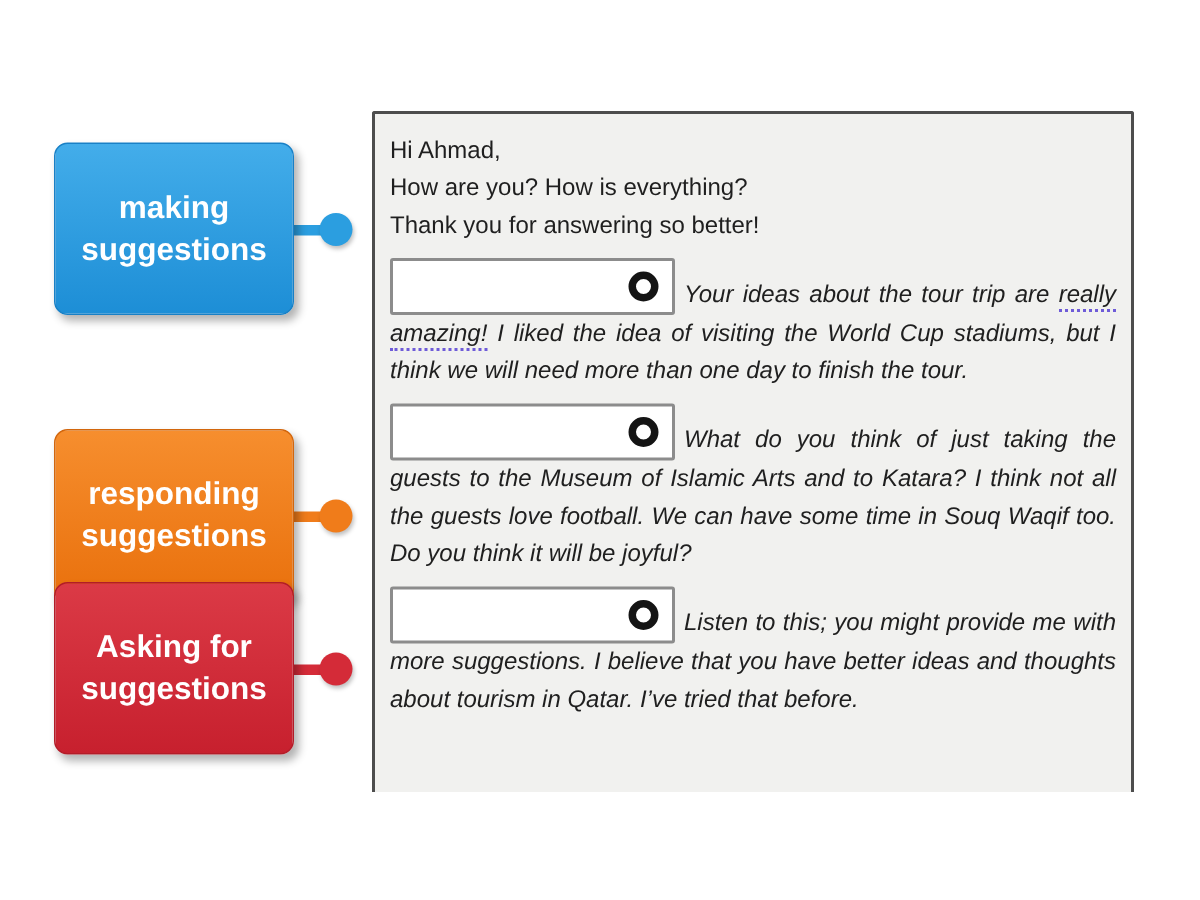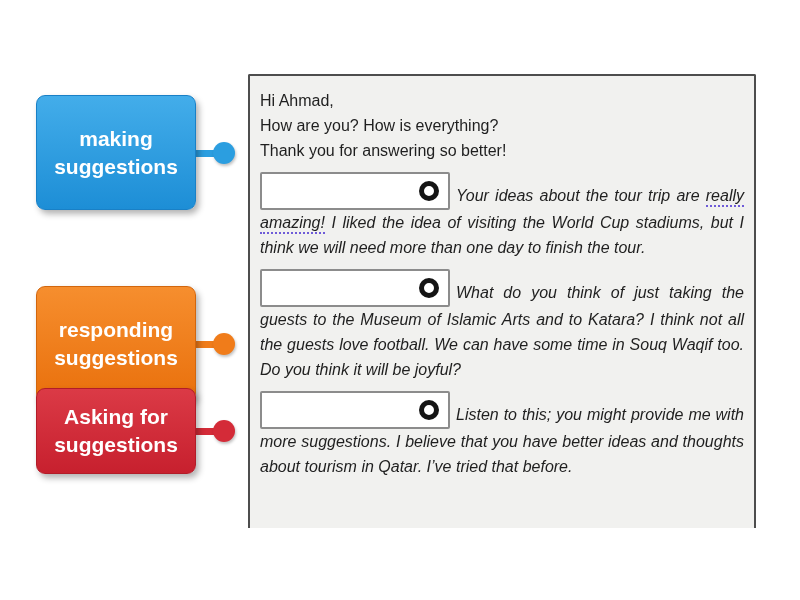--- a/index.html
+++ b/index.html
@@ -10,21 +10,21 @@
     height: 600px;
     background: #ffffff;
     overflow: hidden;
     font-family: "Liberation Sans", sans-serif;
   }
 
   
   .label-wrap { position: absolute; left: 36px; width: 160px; }
   .lw-1 { top: 95px;  height: 115px; }
   .lw-2 { top: 242px; height: 116px; margin-top: 44px; }
-  .lw-3 { top: 388px; height: 86px; }
+  .lw-3 { top: 388px; height: 115px; }
 
   .label-card {
     position: relative;
     width: 100%; height: 100%;
     border-radius: 9px;
     display: flex; align-items: center; justify-content: center;
     text-align: center;
     color: #ffffff;
     font-weight: bold;
     font-size: 21px;

